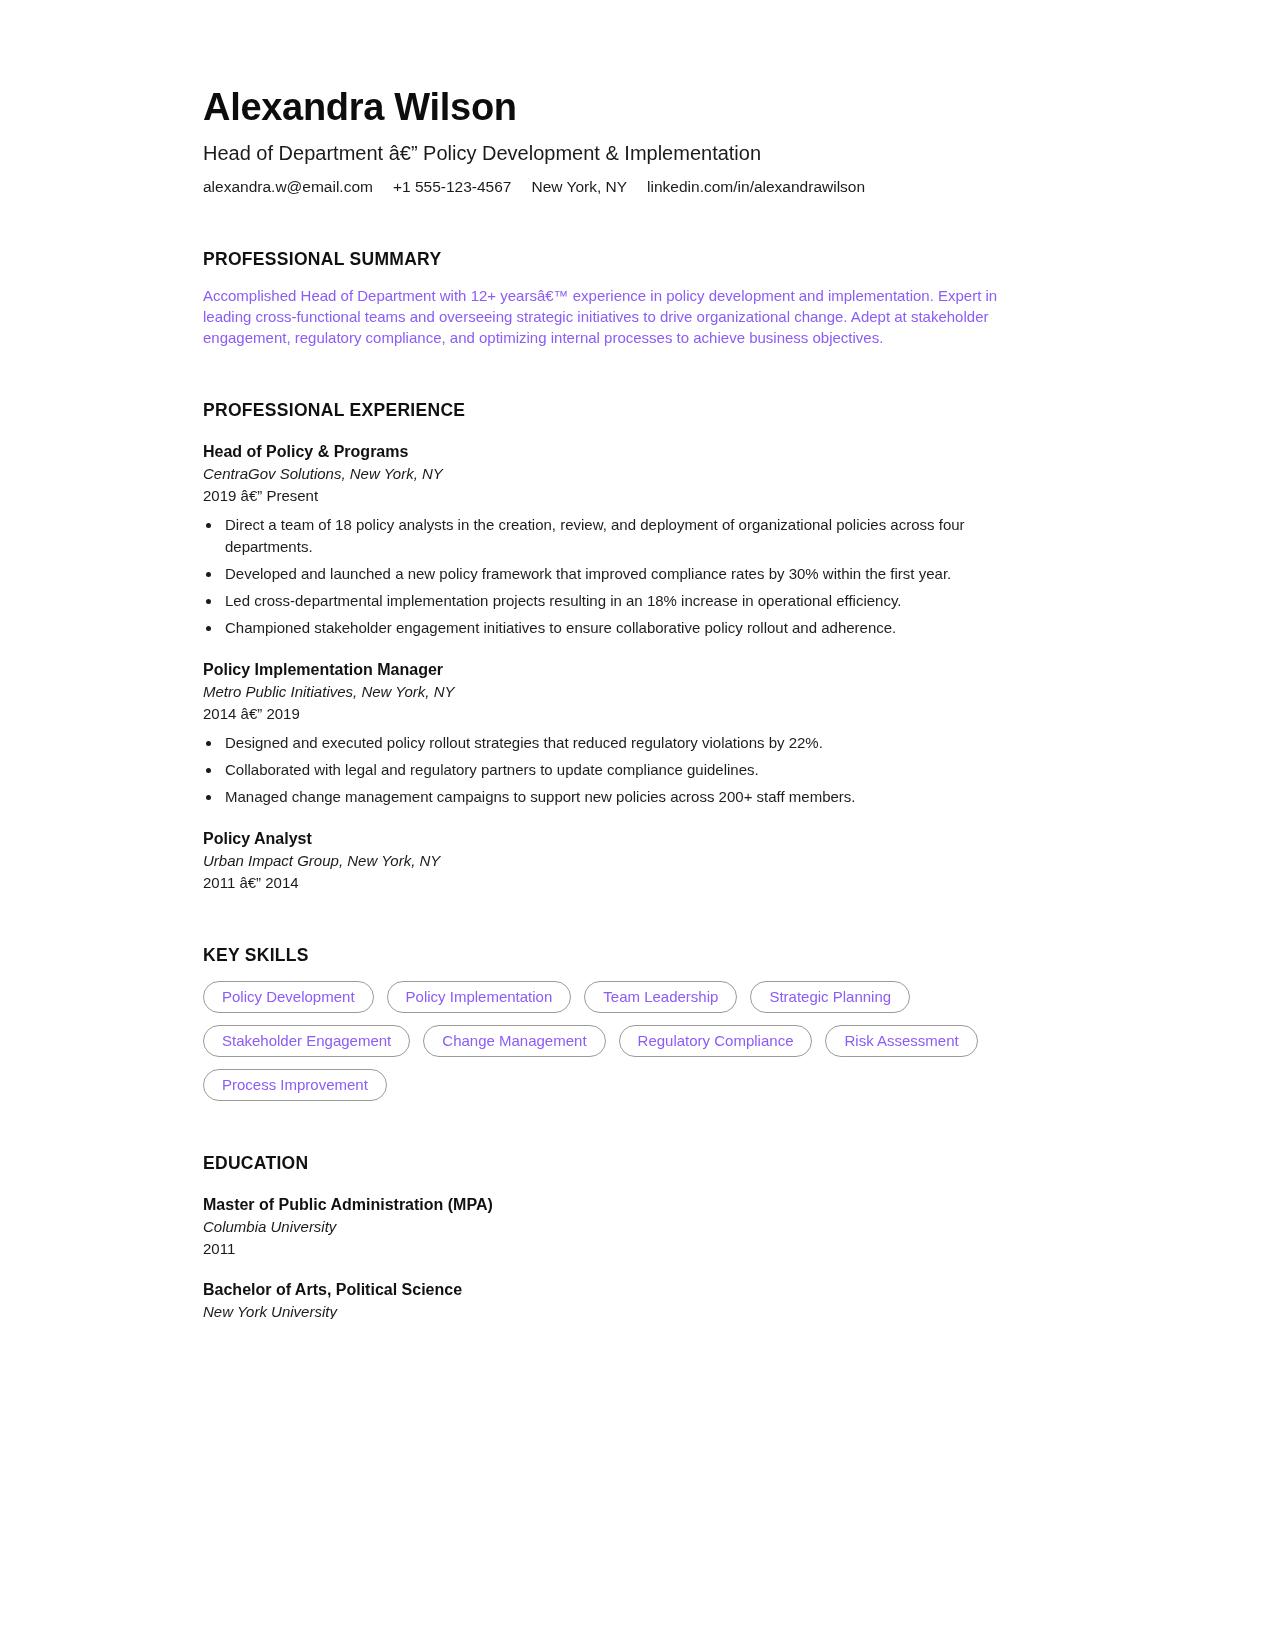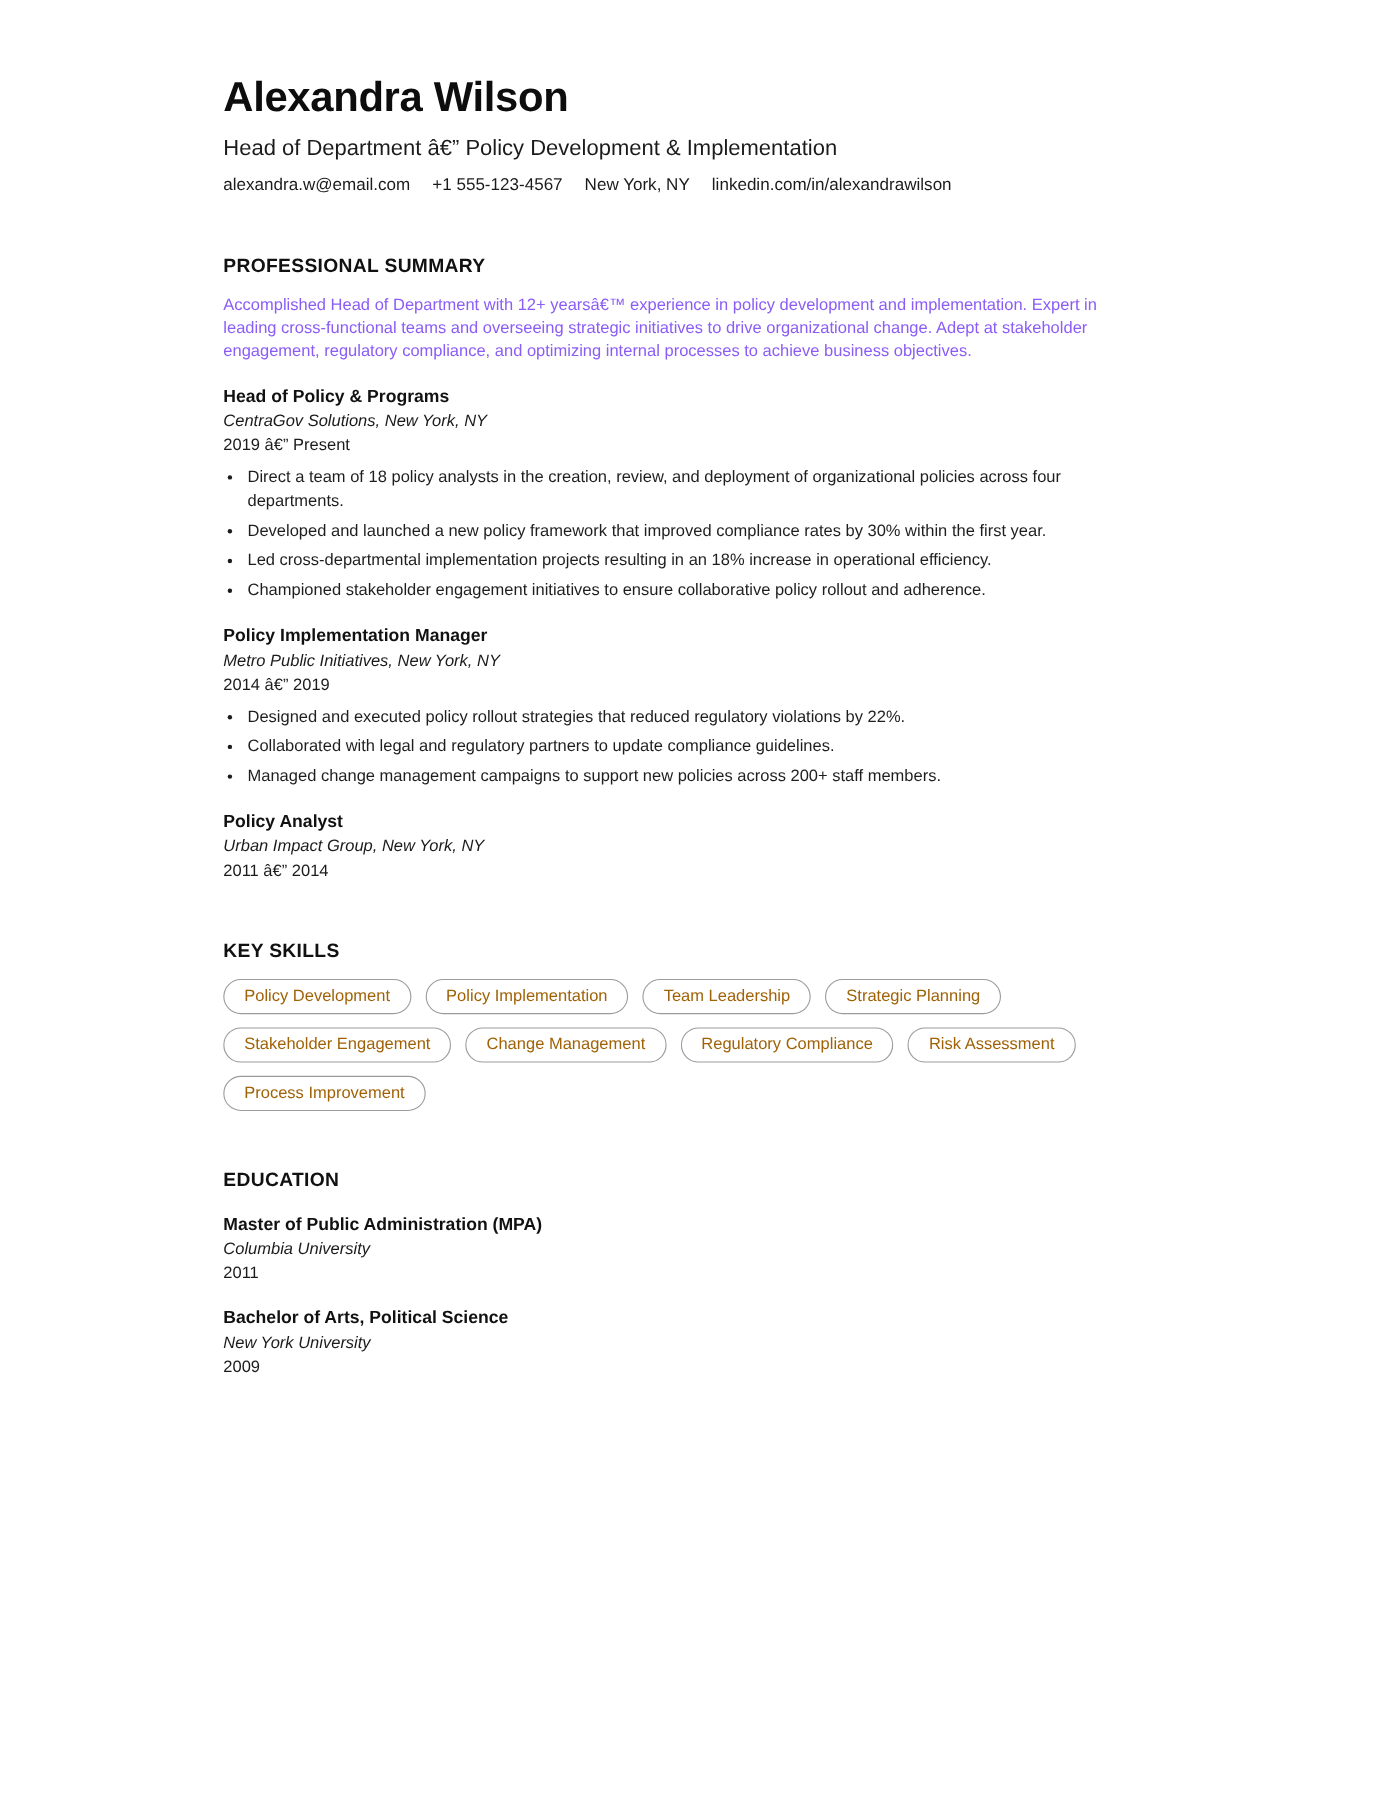--- a/index.html
+++ b/index.html
@@ -2,41 +2,41 @@
 <html><head>
 <meta charset="utf-8">
 <style>
   html,body{margin:0;padding:0;}
   body{
     width:1263px;height:1642px;background:#ffffff;overflow:hidden;
     font-family:"Liberation Sans","DejaVu Sans",sans-serif;color:#1b1b1b;
     -webkit-font-smoothing:antialiased;
   }
   .clip{height:1301px;overflow:hidden;}
-  .content{margin-left:203px;width:802px;padding-top:68px;}
+  .content{margin-left:203px;width:802px;padding-top:86px;}
 
   .candidate-name{font-size:38px;font-weight:700;line-height:1.15;margin:0;color:#0d0d0d;letter-spacing:-.3px;}
   .candidate-title{font-size:20px;line-height:1.3;margin-top:10px;color:#1b1b1b;}
   .contact-row{display:flex;gap:20px;font-size:15.5px;line-height:21px;margin-top:10px;color:#1b1b1b;}
 
   .section-heading{font-size:17.5px;font-weight:700;letter-spacing:.3px;margin-top:52px;color:#111;}
   .summary-text{font-size:15px;line-height:21px;margin-top:15px;color:#8b5cf6;}
 
   .job{margin-top:20px;}
   .job-title{font-size:16px;font-weight:700;line-height:21px;color:#111;}
   .job-company{font-size:15px;font-style:italic;line-height:20px;margin-top:2px;}
   .job-dates{font-size:15px;line-height:20px;margin-top:2px;}
   ul.bullets{margin:8px 0 0 0;padding-left:19px;}
   ul.bullets li{font-size:15px;line-height:22px;margin-top:5px;padding-left:3px;color:#1e1e1e;}
   ul.bullets li::marker{color:#1b1b1b;}
 
   .pills{display:flex;flex-wrap:wrap;gap:12px 13px;margin-top:15px;}
   .pill{
     border:1.5px solid #9b9b9b;border-radius:17px;background:#fff;
-    padding:5px 18px;font-size:15px;line-height:20px;color:#a16207;white-space:nowrap;
+    padding:5px 18px;font-size:15px;line-height:20px;color:#8b5cf6;white-space:nowrap;
   }
 
   .degree{margin-top:20px;}
   .degree-title{font-size:16px;font-weight:700;line-height:21px;color:#111;}
   .degree-school{font-size:15px;font-style:italic;line-height:20px;margin-top:2px;}
   .degree-year{font-size:15px;line-height:20px;margin-top:2px;}
 </style>
 </head>
 <body>
 
@@ -53,20 +53,21 @@
         <span class="contact-item">+1 555-123-4567</span>
 
         <span class="contact-item">New York, NY</span>
 
         <span class="contact-item">linkedin.com/in/alexandrawilson</span>
       </div>
 
     <div class="section-heading">PROFESSIONAL SUMMARY</div>
     <p class="summary-text" style="margin:15px 0 0 0;">Accomplished Head of Department with 12+ yearsâ€™ experience in policy development and implementation. Expert in leading cross-functional teams and overseeing strategic initiatives to drive organizational change. Adept at stakeholder engagement, regulatory compliance, and optimizing internal processes to achieve business objectives.</p>
 
+    <div class="section-heading">PROFESSIONAL EXPERIENCE</div>
     <div>
 
         <div class="job">
           <div class="job-title">Head of Policy &amp; Programs</div>
           <div class="job-company">CentraGov Solutions, New York, NY</div>
           <div class="job-dates">2019 â€” Present</div>
           <ul class="bullets">
 
               <li>Direct a team of 18 policy analysts in the creation, review, and deployment of organizational policies across four departments.</li>
 

